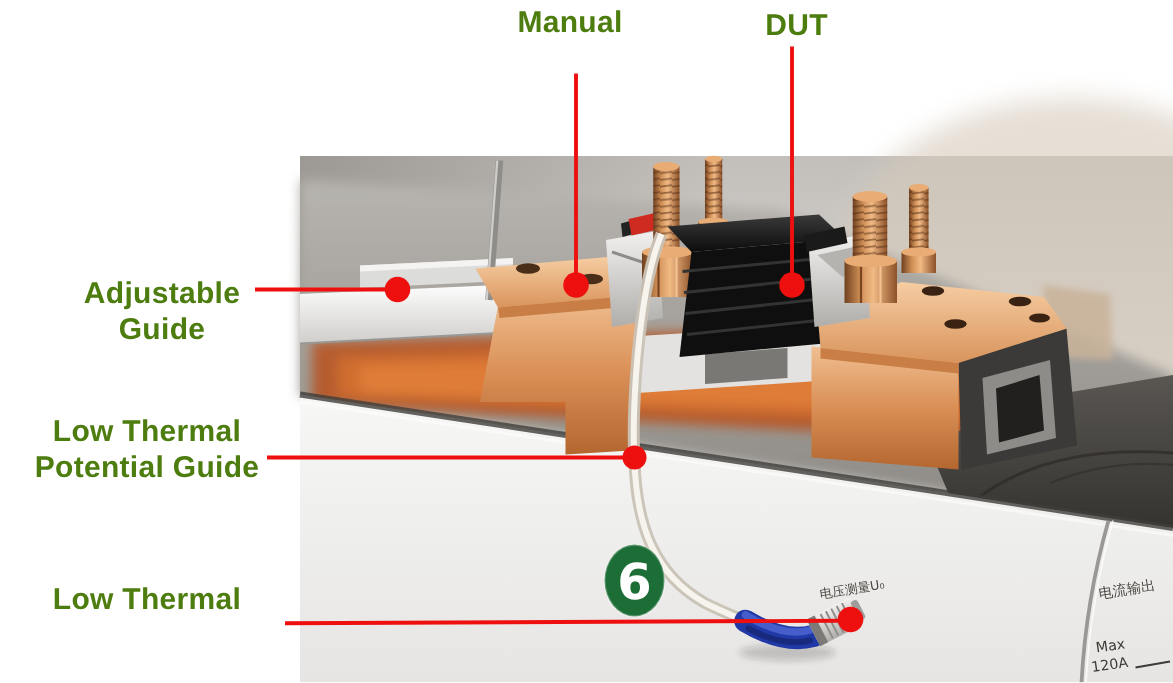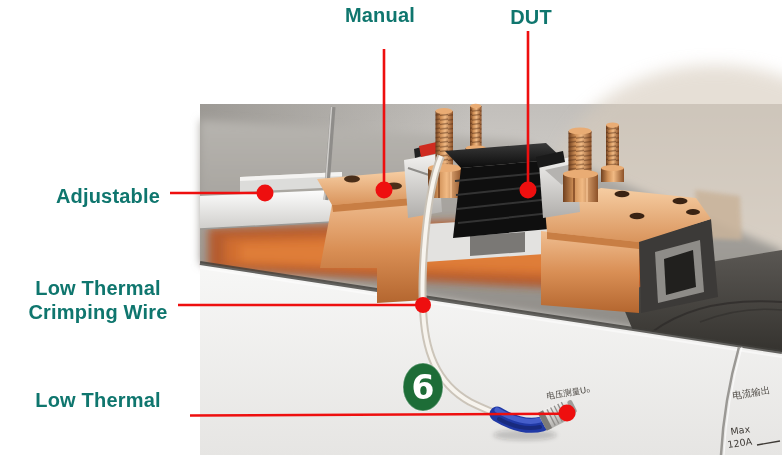--- a/index.html
+++ b/index.html
@@ -1,19 +1,19 @@
 <!DOCTYPE html>
 <html><head>
 <meta charset="utf-8">
 <style>
   html,body{margin:0;padding:0;background:#fff;}
   .stage{position:relative;width:782px;height:455px;background:#ffffff;overflow:hidden;
          font-family:"Liberation Sans",sans-serif;}
   .scene{position:absolute;left:0;top:0;}
-  .label{position:absolute;font-weight:bold;color:#0f766e;text-align:center;
+  .label{position:absolute;font-weight:bold;color:#4d7c0f;text-align:center;
          font-size:20px;line-height:24px;letter-spacing:.2px;}
   .label span{display:block;}
 </style>
 </head>
 <body>
 
 <div class="stage">
 
   <svg class="scene" width="782" height="455" viewBox="0 0 782 455">
     <defs>
@@ -254,24 +254,25 @@
   <div class="label" style="left:268px;top:3px;width:224px;">
     <span>Manual</span>
   </div>
 
   <div class="label" style="left:496px;top:5px;width:70px;">
     <span>DUT</span>
   </div>
 
   <div class="label" style="left:18px;top:184px;width:180px;">
     <span>Adjustable</span>
+    <span>Guide</span>
   </div>
 
   <div class="label" style="left:8px;top:276px;width:180px;">
     <span>Low Thermal</span>
-    <span>Crimping Wire</span>
+    <span>Potential Guide</span>
   </div>
 
   <div class="label" style="left:2px;top:388px;width:192px;">
     <span>Low Thermal</span>
   </div>
 
 </div>
 
 </body></html>

